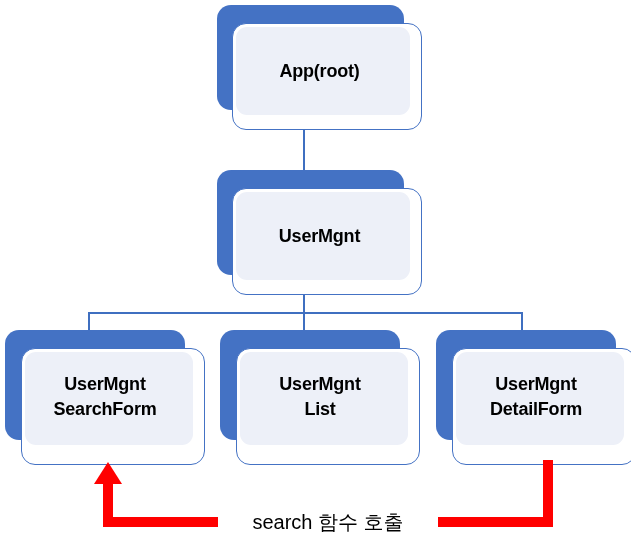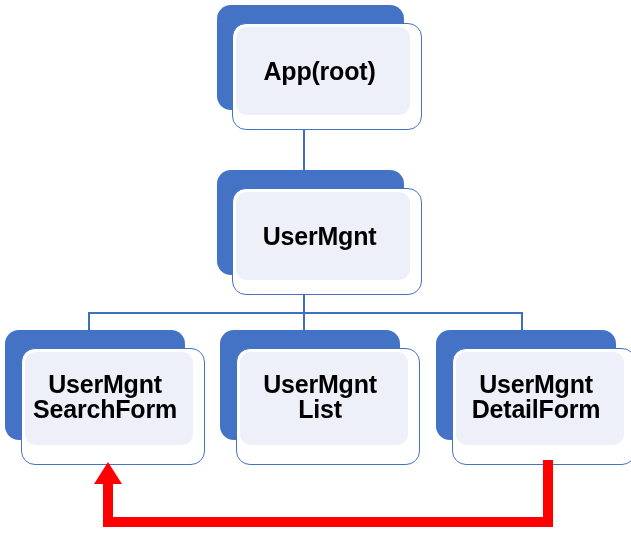--- a/index.html
+++ b/index.html
@@ -35,21 +35,21 @@
     position:absolute;
     background:#EDF0F8;
     border-radius:11px;
   }
   .node .label{
     position:absolute;
     left:0;right:0;
     text-align:center;
     color:#000000;
     font-weight:bold;
-    font-size:25px;
+    font-size:18px;
     line-height:25px;
     letter-spacing:-0.2px;
     white-space:pre-line;
     z-index:3;
   }
 
   
   .red{position:absolute;background:#FF0000;}
   .red-arrowhead{
     position:absolute;
@@ -125,14 +125,15 @@
   </div>
 
   <div class="red" style="left:543px;top:460px;width:10px;height:67px;"></div>
 
   <div class="red" style="left:103px;top:517px;width:450px;height:10px;"></div>
 
   <div class="red" style="left:103px;top:482px;width:10px;height:45px;"></div>
 
   <div class="red-arrowhead" style="left:94px;top:462px;"></div>
 
+  <div class="annot-label" style="left:218px;top:510px;width:200px;">search 함수 호출</div>
 
 </div>
 
 </body></html>

